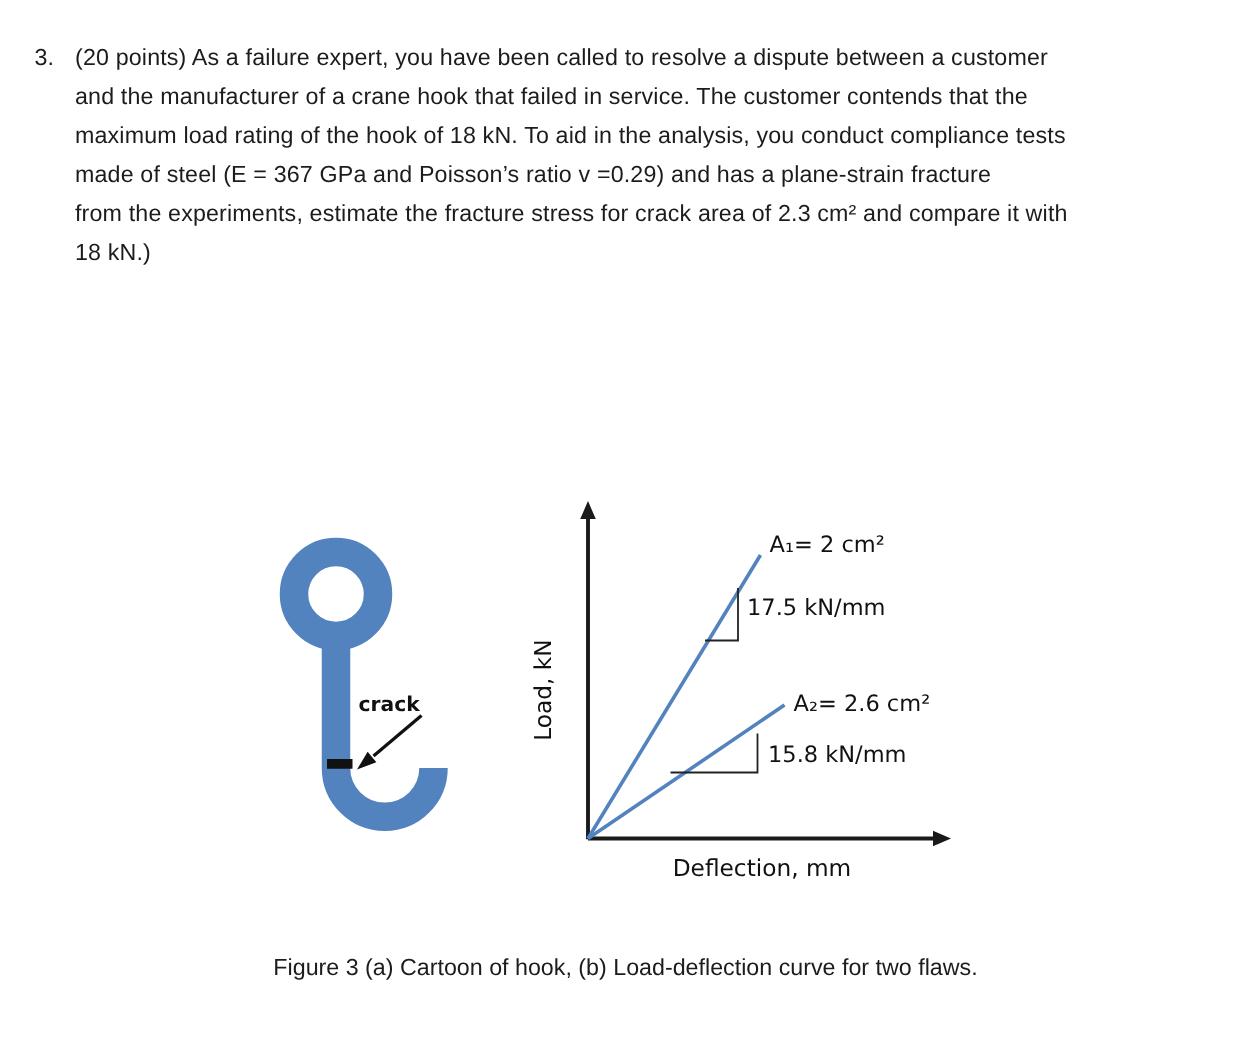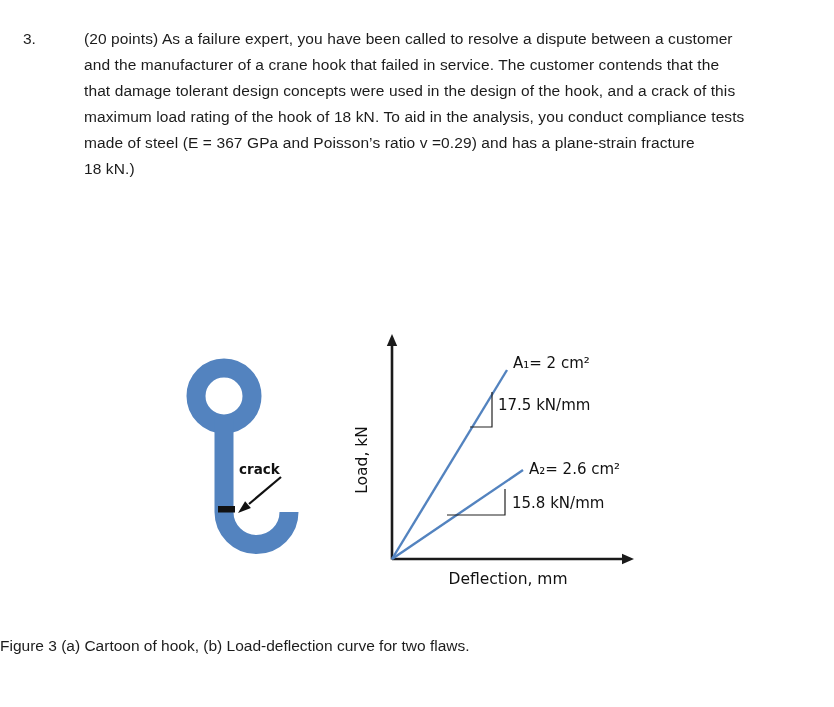--- a/index.html
+++ b/index.html
@@ -10,43 +10,43 @@
   }
   .problem-number{
     position:absolute;left:23px;top:26px;
     font-size:15.5px;line-height:26.1px;
   }
   .problem-lines{
     position:absolute;left:50px;top:26px;width:760px;
     font-size:15.5px;line-height:26.1px;
     letter-spacing:0.1px;
   }
-  .pline{white-space:pre;height:26.1px;margin-left:34px;}
+  .pline{white-space:pre;height:26.1px;}
   .hook-svg{position:absolute;left:160px;top:350px;}
   .chart-svg{position:absolute;left:340px;top:332px;}
   .chart-svg text, .hook-svg text{
     font-family:"DejaVu Sans","Liberation Sans",sans-serif;
     fill:#111111;
   }
   .caption{
     position:absolute;left:0;top:637px;width:834px;
-    font-size:15.5px;color:#1c1c1c;
+    text-align:center;font-size:15.5px;color:#1c1c1c;
   }
 </style>
 </head>
 <body>
 
 <div class="problem-number">3.</div>
 
 <div class="problem-lines">
   <div class="pline">(20 points) As a failure expert, you have been called to resolve a dispute between a customer</div>
   <div class="pline">and the manufacturer of a crane hook that failed in service. The customer contends that the</div>
-  <div class="pline">that damage tolerant design concepts were used in the design of the hook, and a crack of this</div>
   <div class="pline">maximum load rating of the hook of 18 kN. To aid in the analysis, you conduct compliance tests</div>
   <div class="pline">made of steel (E = 367 GPa and Poisson’s ratio v =0.29) and has a plane-strain fracture</div>
+  <div class="pline">from the experiments, estimate the fracture stress for crack area of 2.3 cm² and compare it with</div>
   <div class="pline">18 kN.)</div>
 </div>
 
 <svg class="hook-svg" width="180" height="240" viewBox="0 0 180 240" xmlns="http://www.w3.org/2000/svg">
   <g>
     <circle cx="64" cy="46" r="28" fill="none" stroke="#5383bf" stroke-width="19"></circle>
     <line x1="64" y1="66" x2="64" y2="162" stroke="#5383bf" stroke-width="19"></line>
     <path d="M 64 162 A 32.5 32.5 0 0 0 129 162" fill="none" stroke="#5383bf" stroke-width="19" stroke-linecap="butt"></path>
   </g>
   <rect x="58" y="156" width="17" height="6.5" fill="#111111"></rect>

